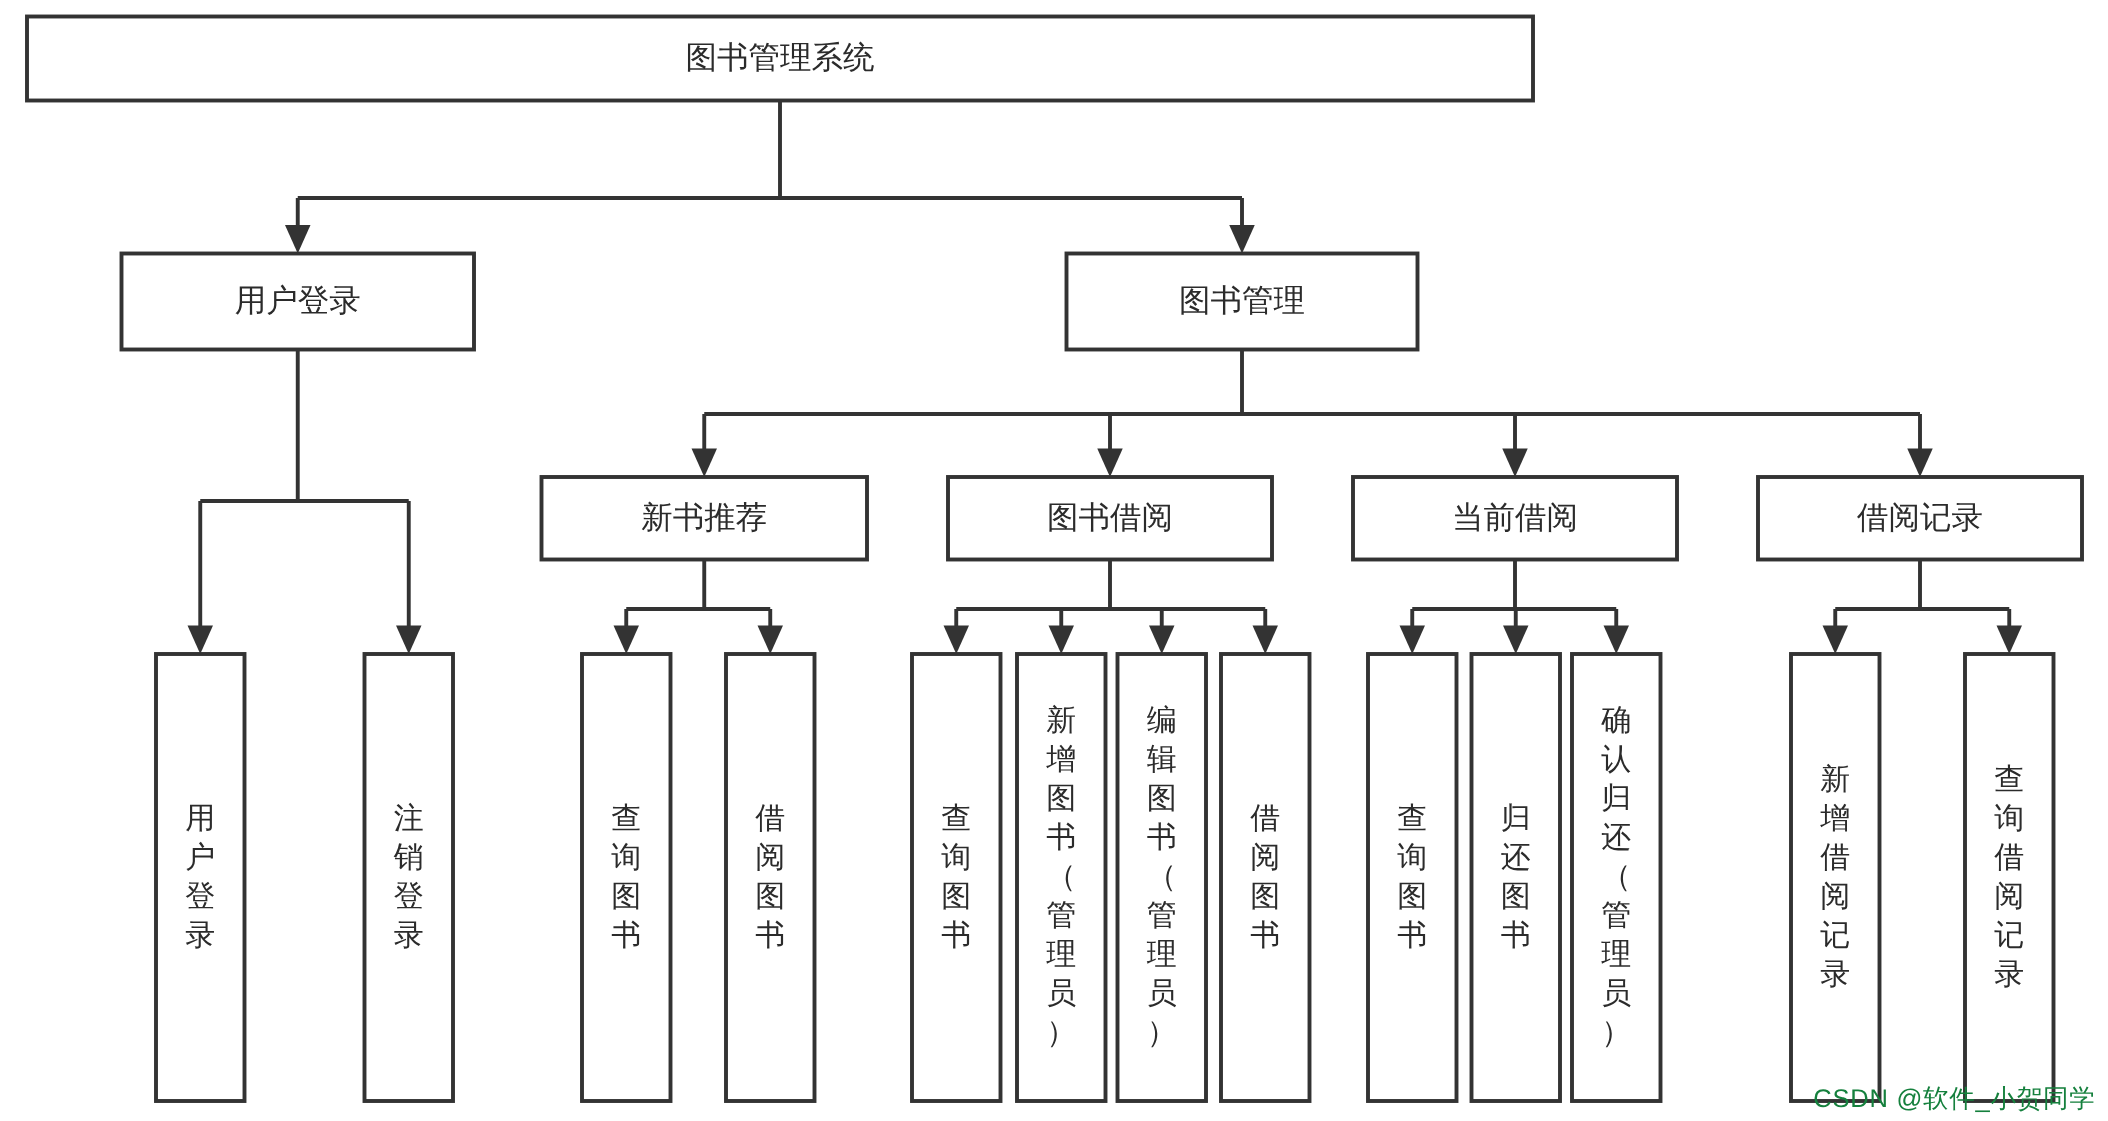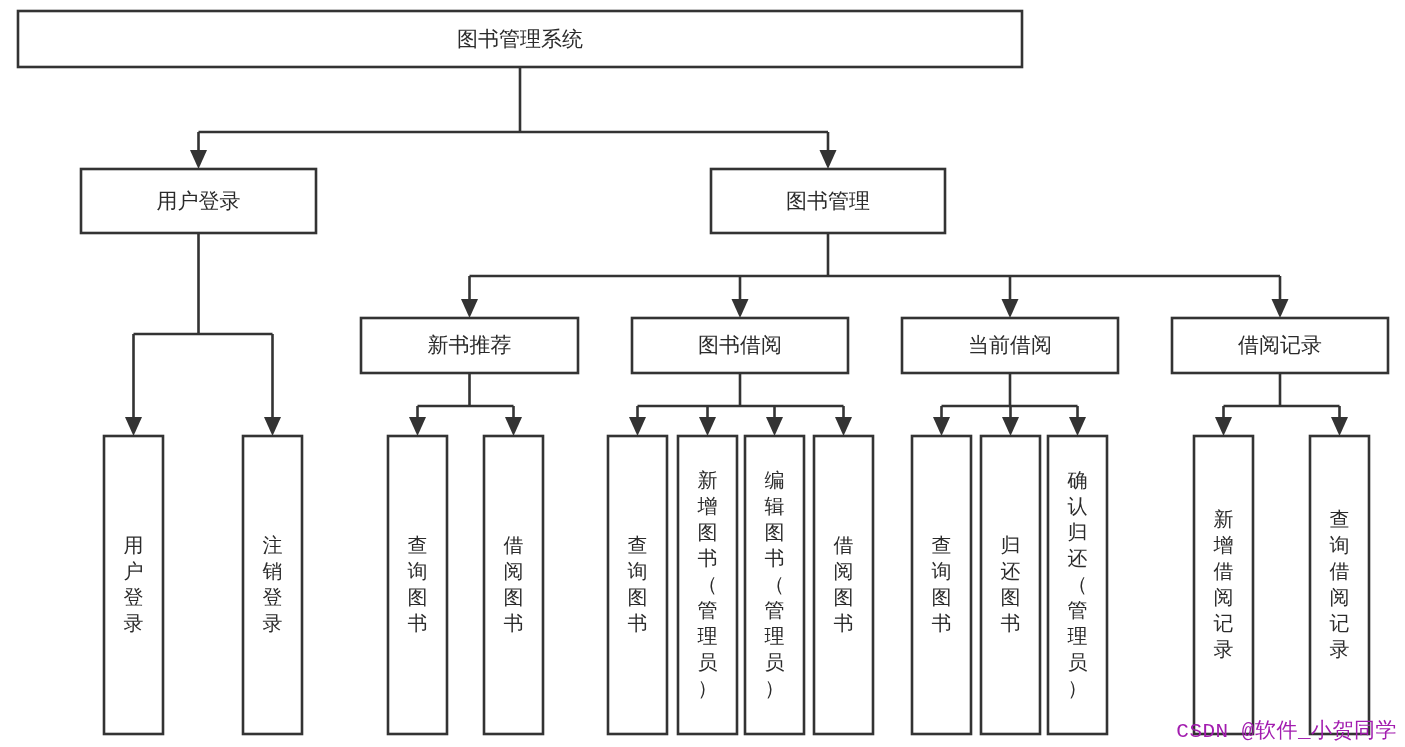--- a/index.html
+++ b/index.html
@@ -56,23 +56,23 @@
     fill: none;
   }
   .arrow-head {
     fill: #333333;
     stroke: none;
   }
   .watermark {
     position: absolute;
     right: 8px;
     bottom: 3px;
-    font-family: Liberation Mono, monospace;
-    font-size: 21px;
-    color: #a21caf;
+    font-family: Liberation Sans, sans-serif;
+    font-size: 17px;
+    color: #15803d;
     white-space: nowrap;
     letter-spacing: 0.5px;
     pointer-events: none;
   }
 </style>
 </head>
 <body>
 
 <div id="diagram-root">
   <svg id="flowchart" viewBox="0 0 1405 747">

